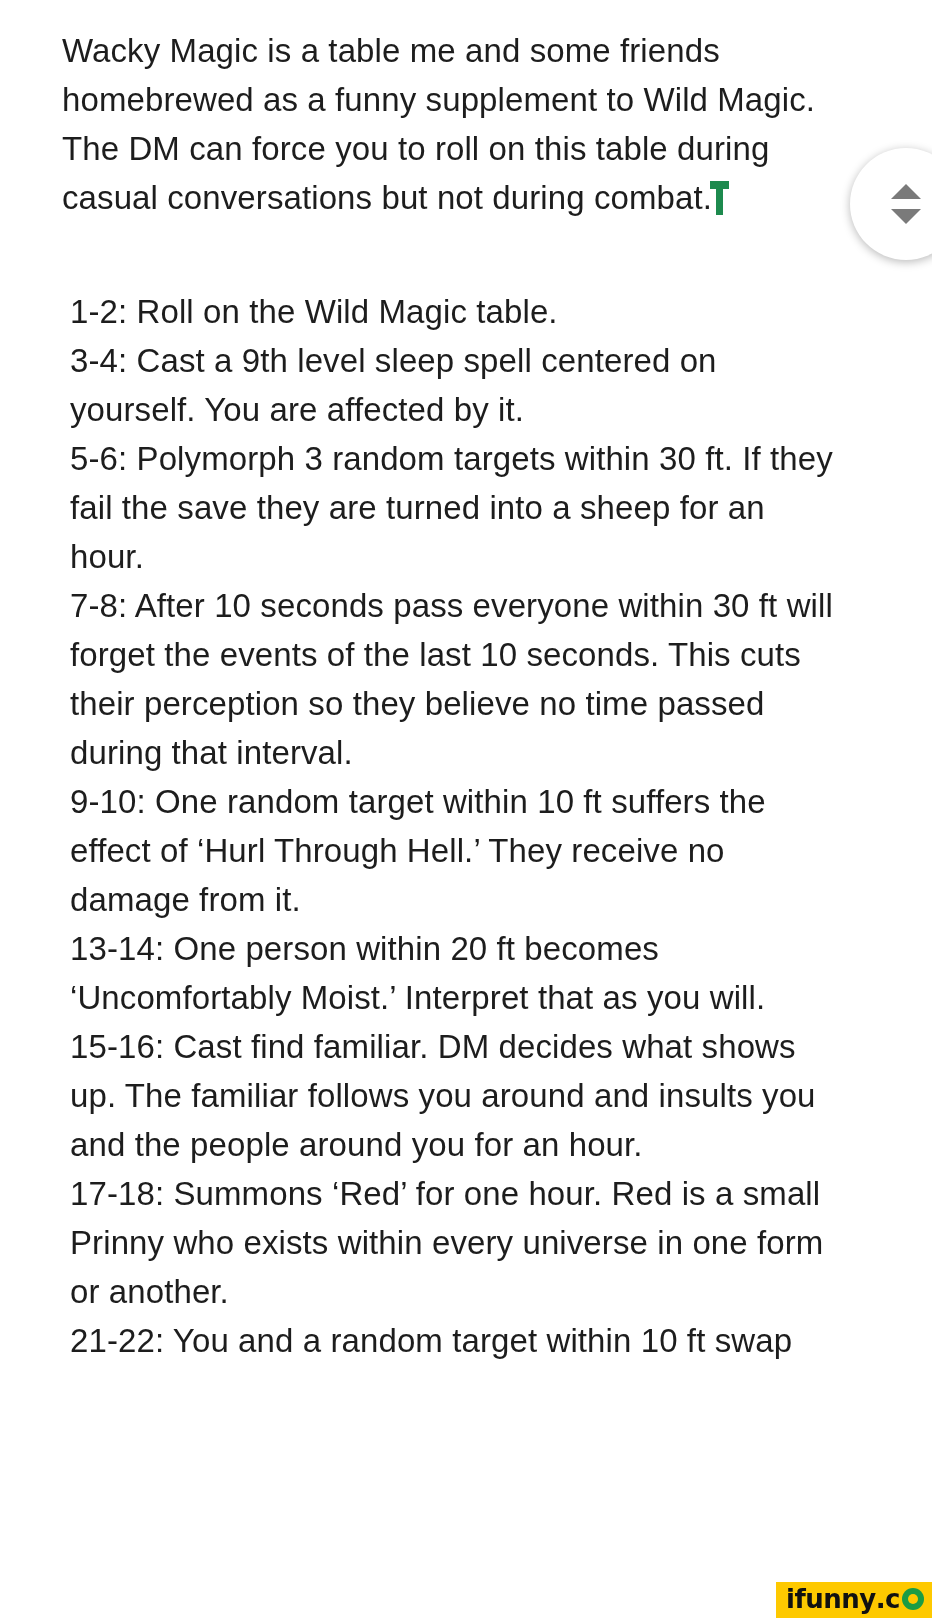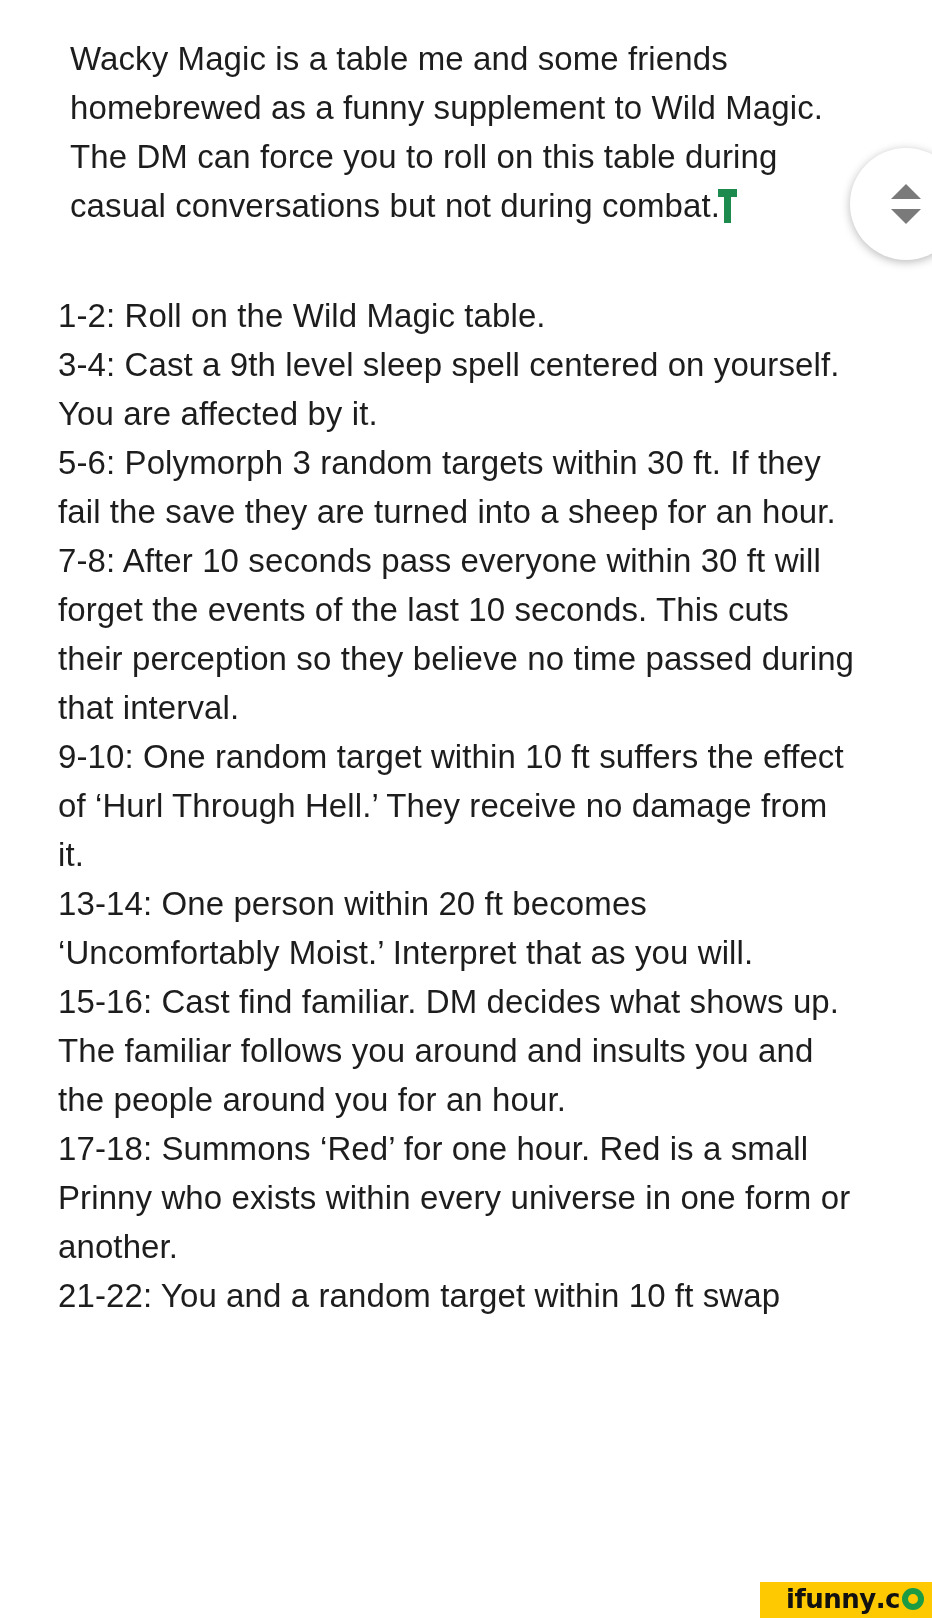--- a/index.html
+++ b/index.html
@@ -27,21 +27,21 @@
     left: 58px;
     top: 22px;
     width: 800px;
     font-size: 33px;
     line-height: 49px;
     letter-spacing: 0.1px;
     color: #1d1d1d;
   }
 
   .intro {
-    margin: 12px;
+    margin: 4px;
     font-size: 33px;
     line-height: 49px;
     position: relative;
   }
 
   .cursor-caret {
     display: inline-block;
     width: 7px;
     height: 34px;
     background: #1d8a4e;
@@ -57,21 +57,21 @@
     width: 19px;
     height: 8px;
     background: #1d8a4e;
   }
 
   .gap {
     height: 49px;
   }
 
   .entries {
-    margin: 0;
+    margin: 12px;
     padding: 0;
     list-style: none;
   }
   .entries li {
     margin: 0;
     font-size: 33px;
     line-height: 49px;
   }
 
   
@@ -103,21 +103,21 @@
   .stepper .arrow.down {
     border-top: 15px solid #7a7a7a;
   }
 
   
   .watermark {
     position: absolute;
     right: 0;
     bottom: 0;
     background: #fec900;
-    padding: 3px 8px 5px 26px;
+    padding: 3px 8px 5px 10px;
     font-family: "DejaVu Sans", sans-serif;
     font-weight: bold;
     font-size: 26px;
     line-height: 28px;
     color: #111111;
     letter-spacing: -0.5px;
     display: flex;
     align-items: center;
   }
   .watermark .wm-i { color: #111111; }

